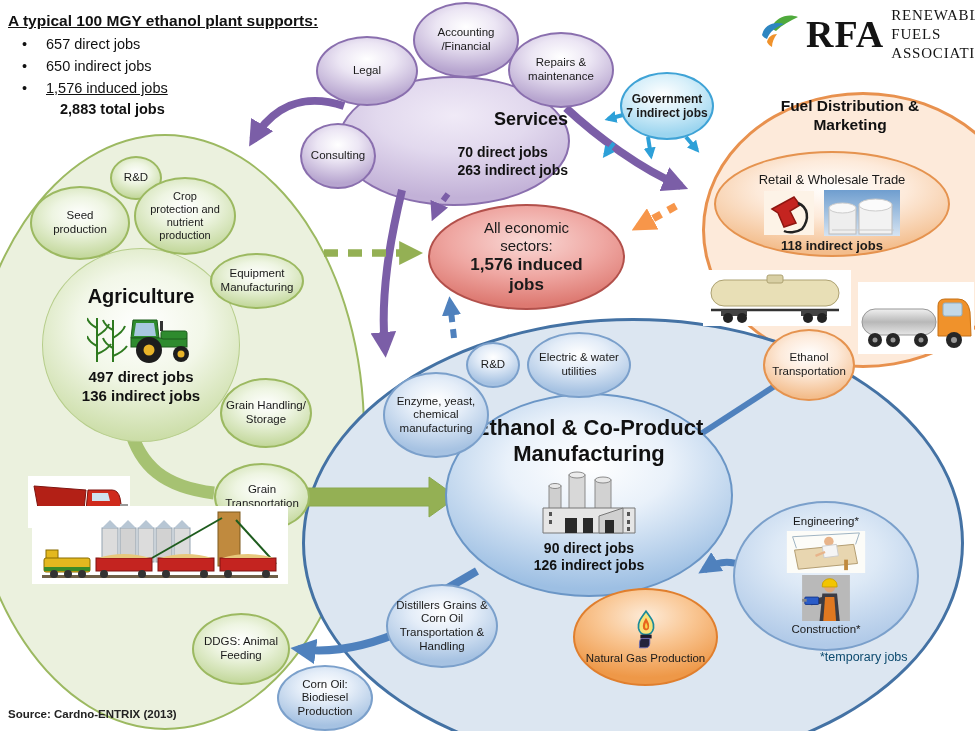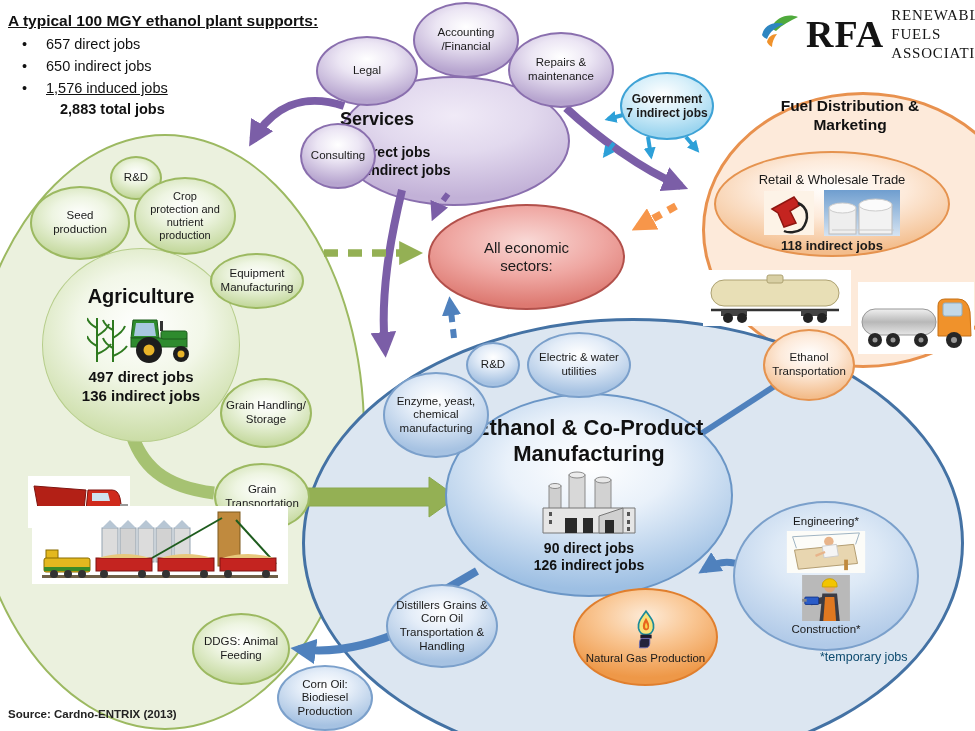--- a/index.html
+++ b/index.html
@@ -3,21 +3,21 @@
 <meta charset="utf-8">
 <style>
   html,body{margin:0;padding:0;background:#fff;font-family:"Liberation Sans",sans-serif;}
   #canvas{position:relative;width:975px;height:731px;overflow:hidden;background:#fff;}
   .zone{position:absolute;border-radius:50%;z-index:1;}
   #zone-green{background:#ebf1de;border:2.5px solid #9cb961;}
   #zone-orange{background:#fdeada;border:3.5px solid #e8914e;}
   #zone-blue{background:#dce6f1;border:3px solid #4472a4;}
   #cloud-services{position:absolute;border-radius:50%;z-index:1;
     background:radial-gradient(ellipse 75% 65% at 50% 30%,#f0eaf7 0%,#e2d9ee 45%,#c2b1d7 100%);
-    border:2px solid #8a6fae;display:flex;flex-direction:column;align-items:flex-start;justify-content:center;gap:14px;}
+    border:2px solid #8a6fae;display:flex;flex-direction:column;align-items:flex-end;justify-content:center;gap:14px;}
   .bubble{position:absolute;border-radius:50%;display:flex;flex-direction:column;align-items:center;justify-content:center;text-align:center;z-index:3;padding:2px;box-sizing:border-box;}
   .g-purple{background:radial-gradient(ellipse 72% 62% at 50% 32%,#ffffff 0%,#ece6f4 40%,#b7a5cf 100%);border:2px solid #8a6fae;}
   .g-green{background:radial-gradient(ellipse 72% 62% at 50% 38%,#ffffff 0%,#eef5e2 40%,#c2d79a 100%);border:2px solid #9cb961;}
   .g-blue{background:radial-gradient(ellipse 72% 62% at 50% 32%,#ffffff 0%,#e4edf8 40%,#a6c2e2 100%);border:2px solid #7ba0cb;}
   .g-cyan{background:radial-gradient(ellipse 72% 62% at 45% 32%,#ffffff 0%,#d9f0fa 45%,#9cd5ef 100%);border:2.5px solid #3fa3d6;}
   .g-red{background:radial-gradient(ellipse 72% 62% at 50% 35%,#f9d9d6 0%,#efa7a2 55%,#dd7971 100%);border:2.5px solid #b2504b;}
   .g-peach{background:radial-gradient(ellipse 72% 62% at 50% 35%,#ffffff 0%,#fdeada 45%,#f3bd8c 100%);border:2px solid #e5934f;}
   .g-orangeS{background:radial-gradient(ellipse 75% 65% at 50% 28%,#fdebd8 0%,#f9c693 45%,#ee9848 100%);border:2px solid #e07f2e;}
   .lbl{white-space:pre-line;font-size:11.5px;line-height:1.18;color:#1a1a1a;}
   .b{font-weight:bold;}
@@ -140,20 +140,22 @@
     </div>
 
   <div class="bubble g-cyan" style="left:620px;top:72px;width:94px;height:68px;">
       <span class="lbl b" style="font-size:12px;">Government
 7 indirect jobs</span>
     </div>
 
   <div class="bubble g-red" style="left:428px;top:204px;width:197px;height:106px;">
     <span class="lbl" style="font-size:15px;">All economic
 sectors:</span>
+    <span class="lbl b" style="font-size:17px;">1,576 induced
+jobs</span>
   </div>
 
   <div class="bubble g-peach" style="left:714px;top:151px;width:236px;height:106px;justify-content:flex-end;gap:2px;">
     <span class="lbl" style="font-size:13px;">Retail &amp; Wholesale Trade</span>
     <span style="display:flex;gap:10px;align-items:center;">
       <svg width="50" height="44" viewBox="0 0 50 44">
           <rect width="50" height="44" fill="#fdf3e7"></rect>
           <path d="M8,18 L30,6 L36,14 L26,20 L32,32 L20,36 L14,22 Z" fill="#c42420" stroke="#8e1610" stroke-width="1.5"></path>
           <path d="M34,12 C44,16 46,28 38,38 C32,42 24,42 20,40" fill="none" stroke="#222" stroke-width="2.5"></path>
         </svg>

